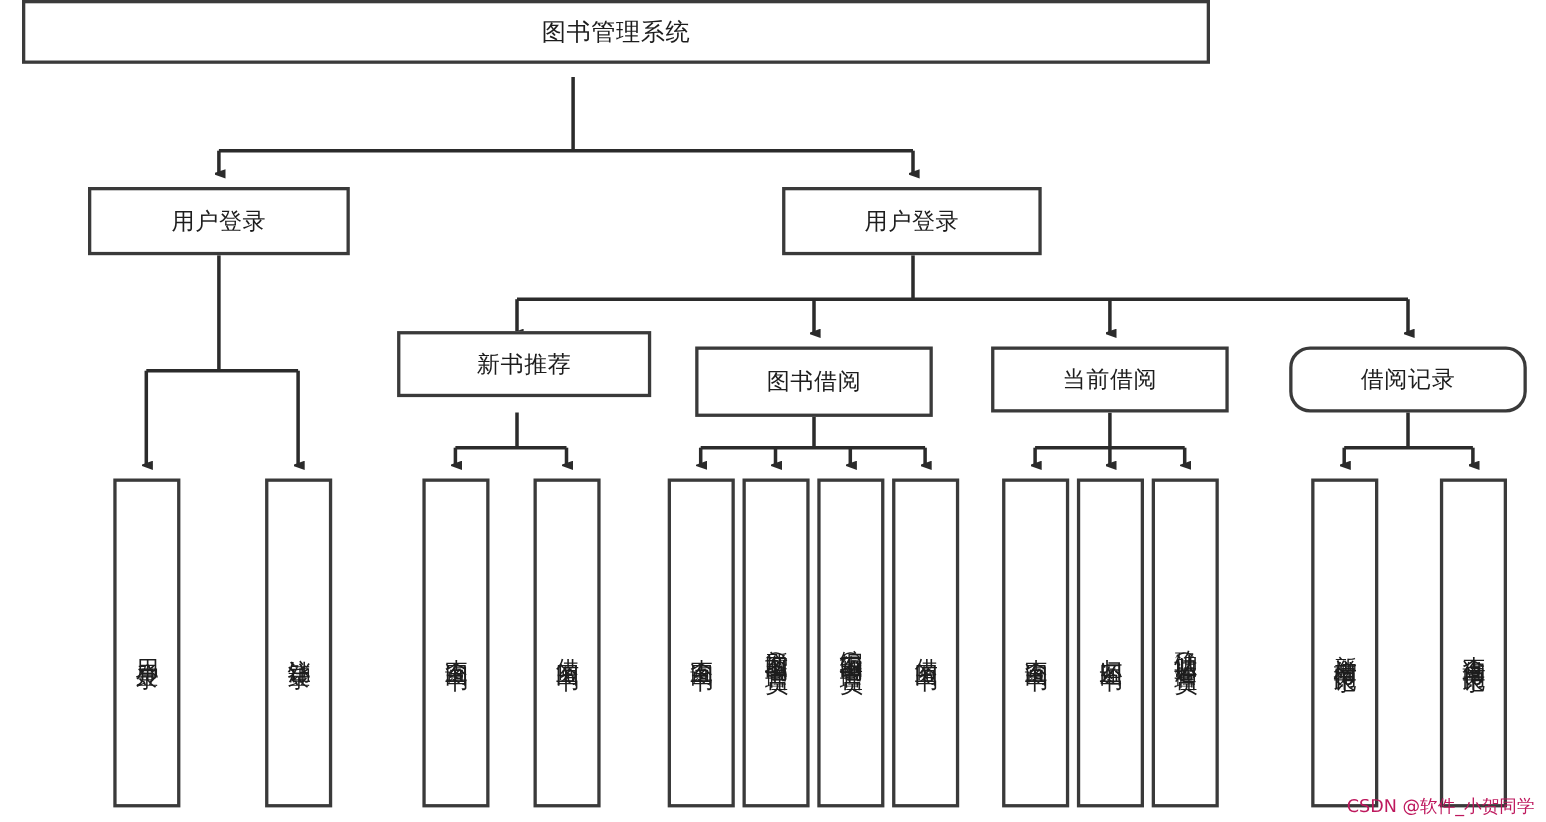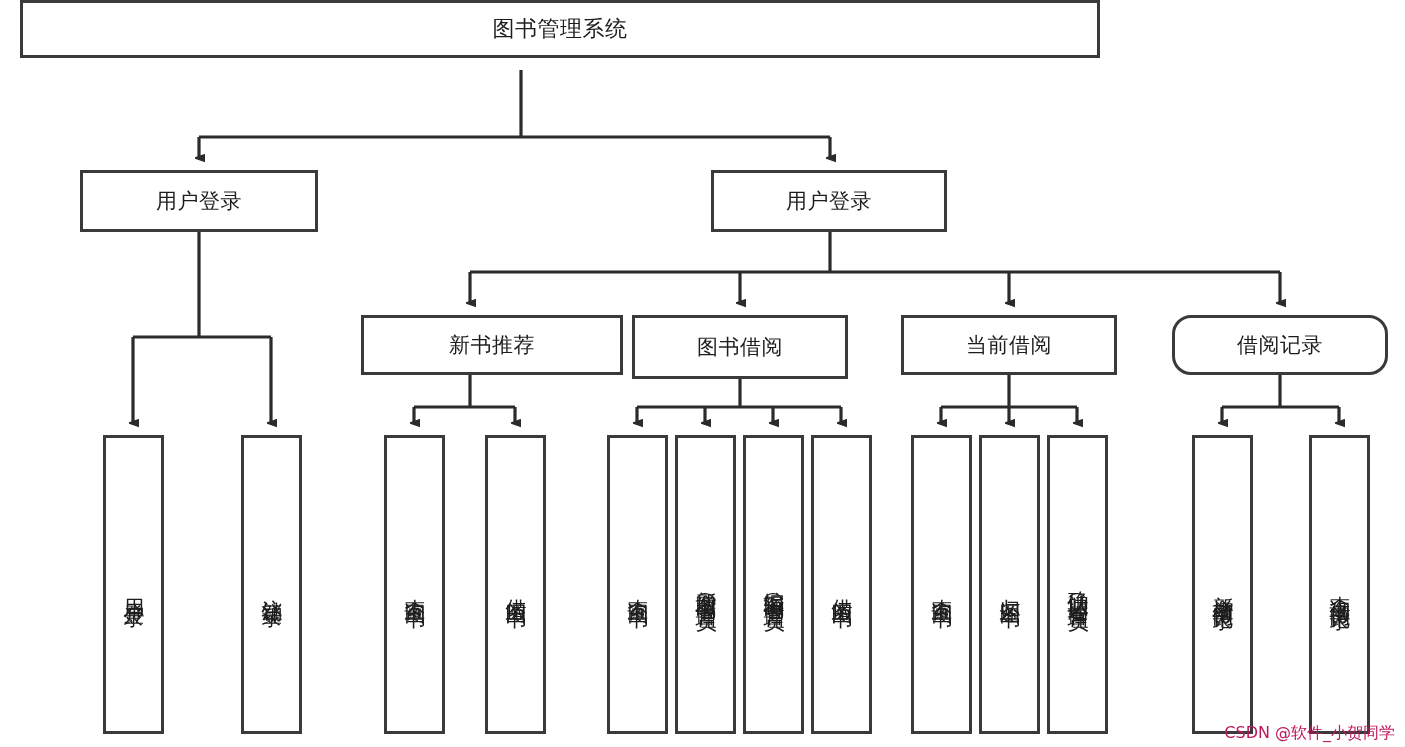--- a/index.html
+++ b/index.html
@@ -126,21 +126,21 @@
     <span>图书管理系统</span>
   </div>
 
   <div class="node h" style="left:80px; top:170px; width:238px; height:62px;">
     <span>用户登录</span>
   </div>
   <div class="node h" style="left:711px; top:170px; width:236px; height:62px;">
     <span>用户登录</span>
   </div>
 
-  <div class="node h" style="left:361px; top:315px; width:262px; height:60px;">
+  <div class="node h" style="left:361px; top:301px; width:231px; height:60px;">
     <span>新书推荐</span>
   </div>
   <div class="node h" style="left:632px; top:315px; width:216px; height:64px;">
     <span>图书借阅</span>
   </div>
   <div class="node h" style="left:901px; top:315px; width:216px; height:60px;">
     <span>当前借阅</span>
   </div>
   <div class="node h" style="left:1172px; top:315px; width:216px; height:60px;border-radius:19px;">
     <span>借阅记录</span>

